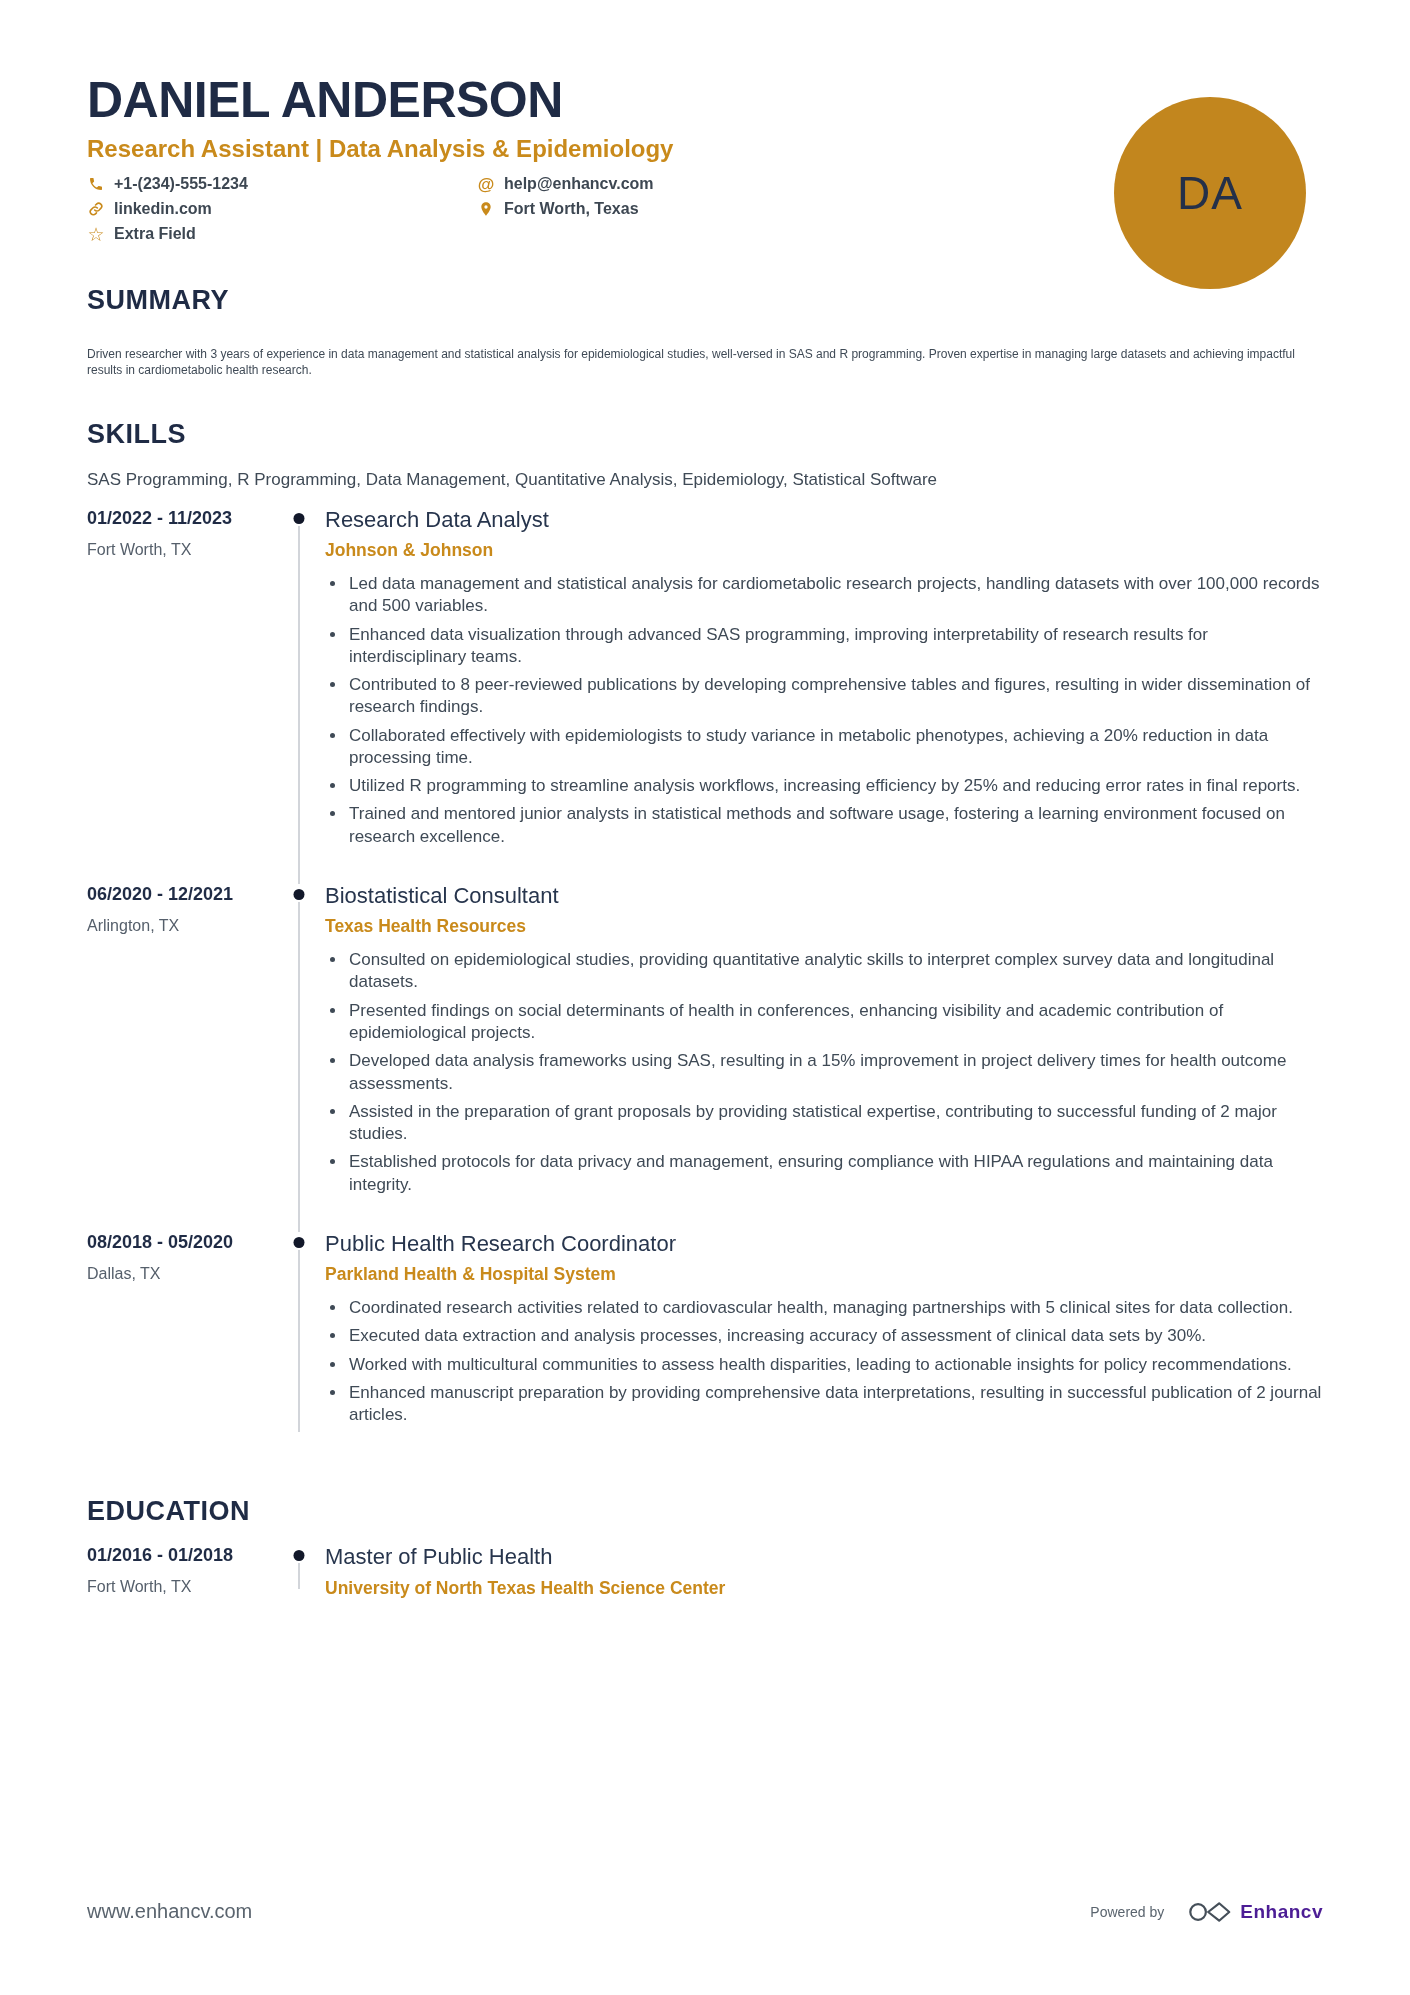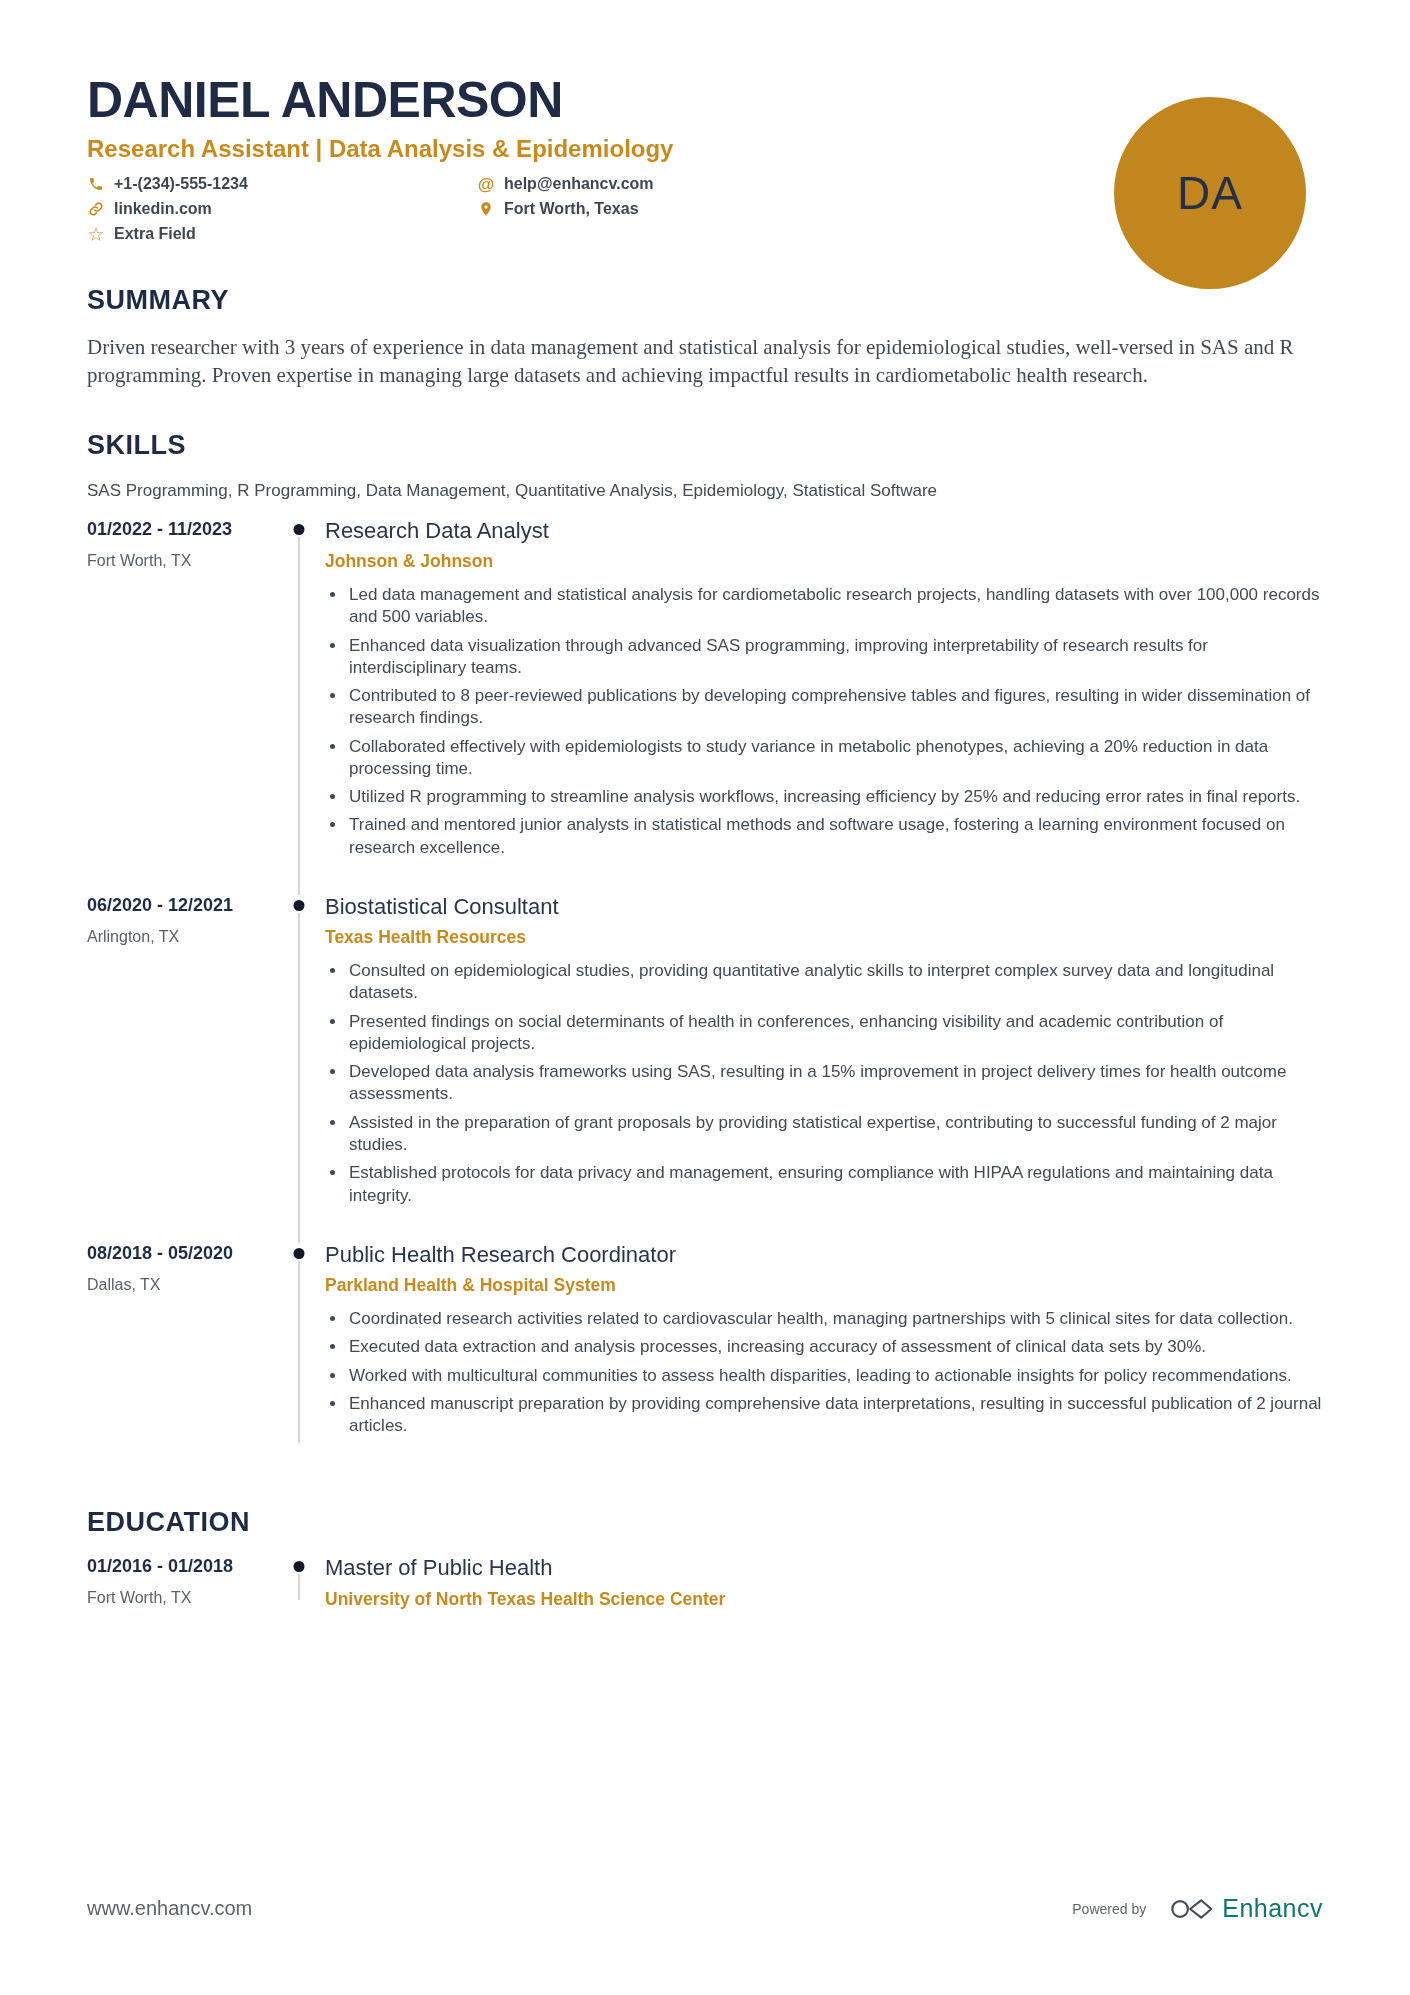--- a/index.html
+++ b/index.html
@@ -46,21 +46,21 @@
     display:flex; align-items:center; justify-content:center;
     font-size:46px; color:#243049; letter-spacing:1px;
   }
 
   
   h2.sec {
     font-size:27px; font-weight:700; color:#1f2b45;
     letter-spacing:0.5px;
   }
   .summary-head { margin-top:42px; }
-  .summary-text { margin-top:18px; font-size:21px; line-height:1.33; color:#3f4a56;font-family:Liberation Serif, serif; }
+  .summary-text { margin-top:31px; font-size:12px; line-height:1.33; color:#3f4a56; }
   .skills-head { margin-top:40px; }
   .skills-text { margin-top:20px; font-size:17px; color:#3f4a56; }
   .exp-head { margin-top:44px; }
 
   
   .entries { margin-top:18px; }
   .entry {
     display:grid;
     grid-template-columns:186px 52px 1fr;
     margin-bottom:30px;
@@ -91,21 +91,21 @@
 
   
   .footer {
     position:absolute; left:87px; right:87px; bottom:72px;
     display:flex; justify-content:space-between; align-items:center;
   }
   .site-link { font-size:20px; color:#5a646e; }
   .powered { display:flex; align-items:center; gap:24px; }
   .powered-by { font-size:14px; color:#5a646e; }
   .brand { display:flex; align-items:center; gap:8px; color:#454f59; }
-  .brand-name { font-size:25px; letter-spacing:0.5px; color:#0f766e; }
+  .brand-name { font-size:19px; letter-spacing:0.5px; color:#4c1d95;font-weight:bold; }
 </style>
 </head>
 <body>
 
 <div class="page">
   <div class="content">
 
     <div class="name">DANIEL ANDERSON</div>
     <div class="headline">Research Assistant | Data Analysis &amp; Epidemiology</div>
 

